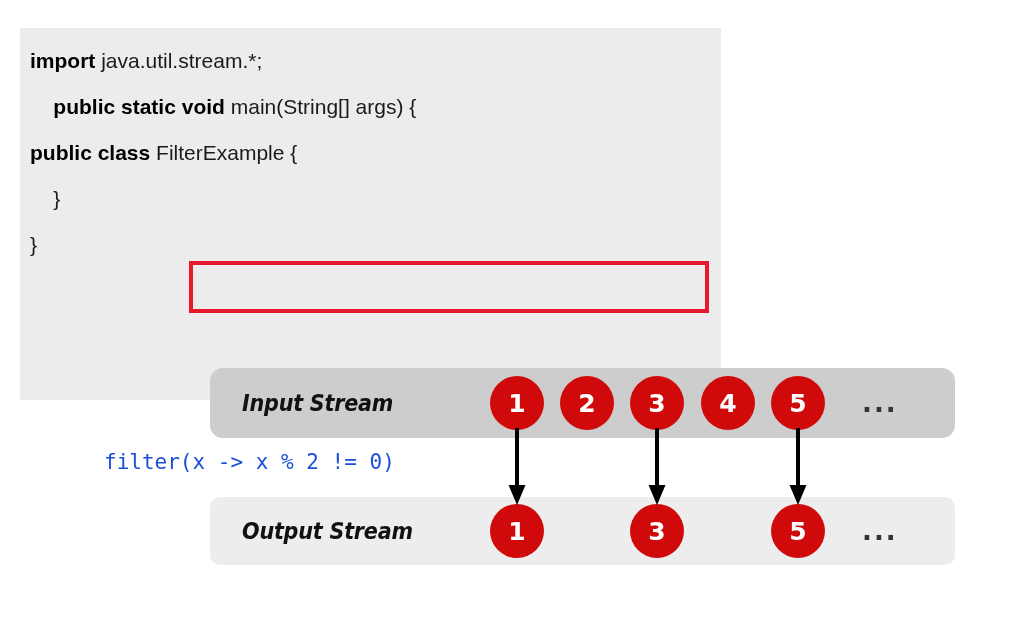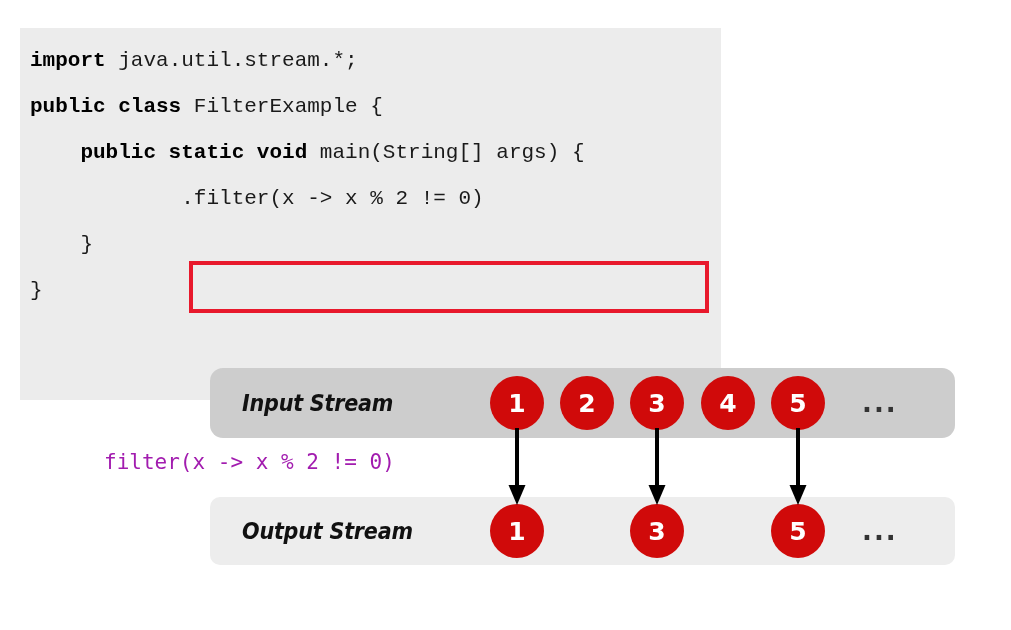--- a/index.html
+++ b/index.html
@@ -21,21 +21,21 @@
     position: absolute;
     left: 20px;
     top: 28px;
     width: 701px;
     height: 372px;
     background: #ececec;
     box-sizing: border-box;
     padding: 10px 0 0 10px;
   }
   .code-line {
-    font-family: Liberation Mono, monospace;
+    font-family: Liberation Sans, sans-serif;
     font-size: 21px;
     line-height: 46px;
     color: #1a1a1a;
     white-space: pre;
     height: 46px;
   }
   .code-line .kw {
     font-weight: bold;
     color: #000000;
   }
@@ -134,42 +134,41 @@
     width: 1011px;
     height: 630px;
     pointer-events: none;
   }
 </style>
 </head>
 <body>
 
 <div id="code-block">
     <div class="code-line"><span class="kw">import</span><span> java.util.stream.*;</span></div>
+    <div class="code-line"><span class="kw">    public static void</span><span> main(String[] args) {</span></div>
     <div class="code-line"><span class="kw">public class</span><span> FilterExample {</span></div>
-    <div class="code-line"><span class="kw">    public static void</span><span> main(String[] args) {</span></div>
-    <div class="code-line"><span>            .filter(x -&gt; x % 2 != 0)</span></div>
     <div class="code-line"><span>    }</span></div>
     <div class="code-line"><span>}</span></div>
   </div>
 
 <div id="highlight-box" style="border-color: rgb(232, 25, 44);"></div>
 
 <div class="stream-panel" id="input-panel" style="background: rgb(205, 205, 205);">
   <div class="stream-label">Input Stream</div>
   <div id="input-tokens">
       <div class="token" style="left: 280px; background: rgb(208, 10, 10);">1</div>
       <div class="token" style="left: 350px; background: rgb(208, 10, 10);">2</div>
       <div class="token" style="left: 420px; background: rgb(208, 10, 10);">3</div>
       <div class="token" style="left: 491px; background: rgb(208, 10, 10);">4</div>
       <div class="token" style="left: 561px; background: rgb(208, 10, 10);">5</div>
     </div>
   <div class="ellipsis" id="input-ellipsis" style="left: 652px;">...</div>
 </div>
 
-<div id="filter-caption" style="color: #a21caf;">filter(x -&gt; x % 2 != 0)</div>
+<div id="filter-caption" style="color: #1d4ed8;">filter(x -&gt; x % 2 != 0)</div>
 
 <div class="stream-panel" id="output-panel" style="background: rgb(237, 237, 237);">
   <div class="stream-label">Output Stream</div>
   <div id="output-tokens">
       <div class="token" style="left: 280px; background: rgb(208, 10, 10);">1</div>
       <div class="token" style="left: 420px; background: rgb(208, 10, 10);">3</div>
       <div class="token" style="left: 561px; background: rgb(208, 10, 10);">5</div>
     </div>
   <div class="ellipsis" id="output-ellipsis" style="left: 652px;">...</div>
 </div>

